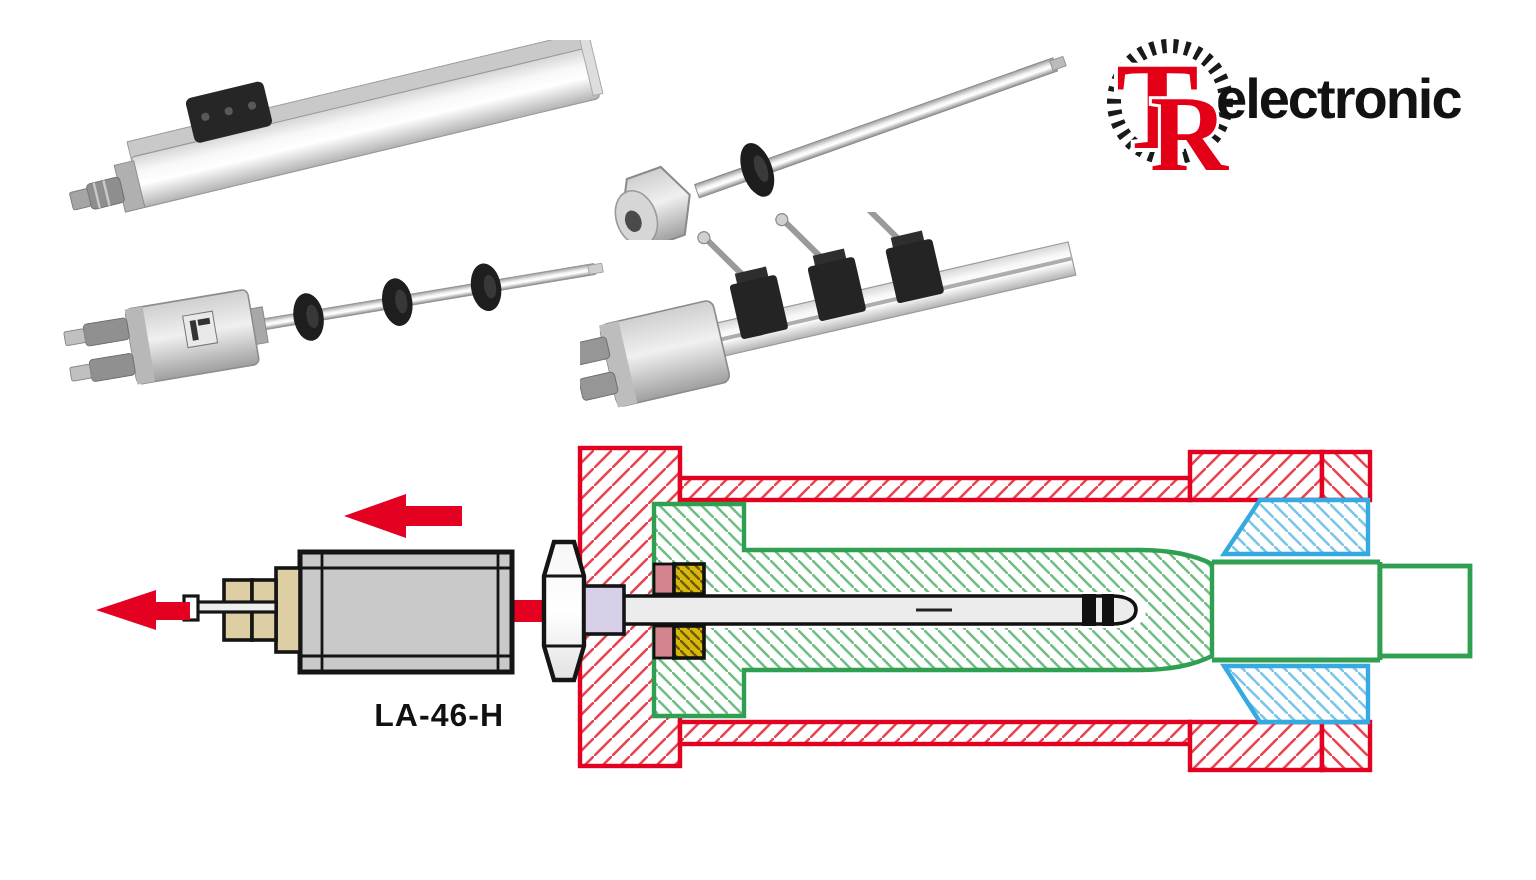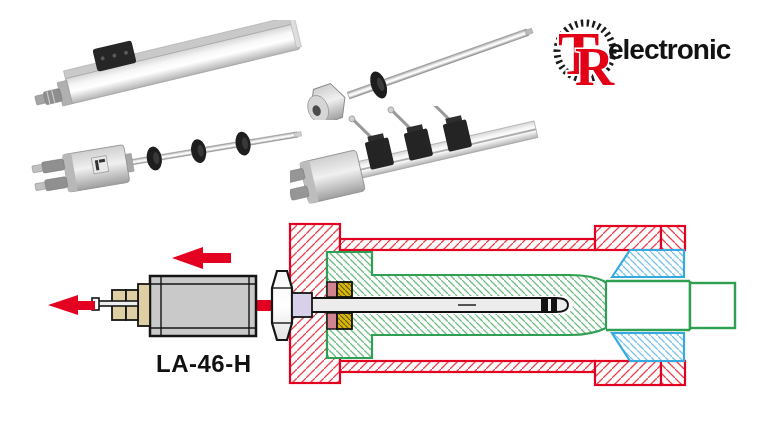--- a/index.html
+++ b/index.html
@@ -5,22 +5,22 @@
   html,body{margin:0;padding:0;background:#fff;}
   .stage{position:relative;width:768px;height:440px;background:#ffffff;overflow:hidden;
          font-family:"Liberation Sans",sans-serif;}
   .abs{position:absolute;}
   svg{display:block;}
   
   .st-red{stroke:var(--c-cylinder,#e30021);}
   .st-green{stroke:var(--c-piston_rod,#2fa052);}
   .st-blue{stroke:var(--c-rod_gland,#36a9e1);}
   .fill-arrow{fill:var(--c-arrow,#e30021);}
-  #model-label{position:absolute;left:156px;top:350px;width:96px;text-align:left;
-               font-size:24px;font-weight:bold;color:#111;letter-spacing:0.5px;}
+  #model-label{position:absolute;left:156px;top:350px;width:96px;text-align:right;
+               font-size:16px;font-weight:bold;color:#111;letter-spacing:0.5px;}
   .logo-word{font-family:"Liberation Sans",sans-serif;font-weight:bold;letter-spacing:-1px;}
   .logo-tr{font-family:"Liberation Serif",serif;font-weight:bold;}
 </style>
 </head>
 <body>
 
 <div class="stage">
 
   <svg class="abs" style="left:26px;top:20px" width="285" height="100" viewBox="0 0 285 100">
     <defs>

